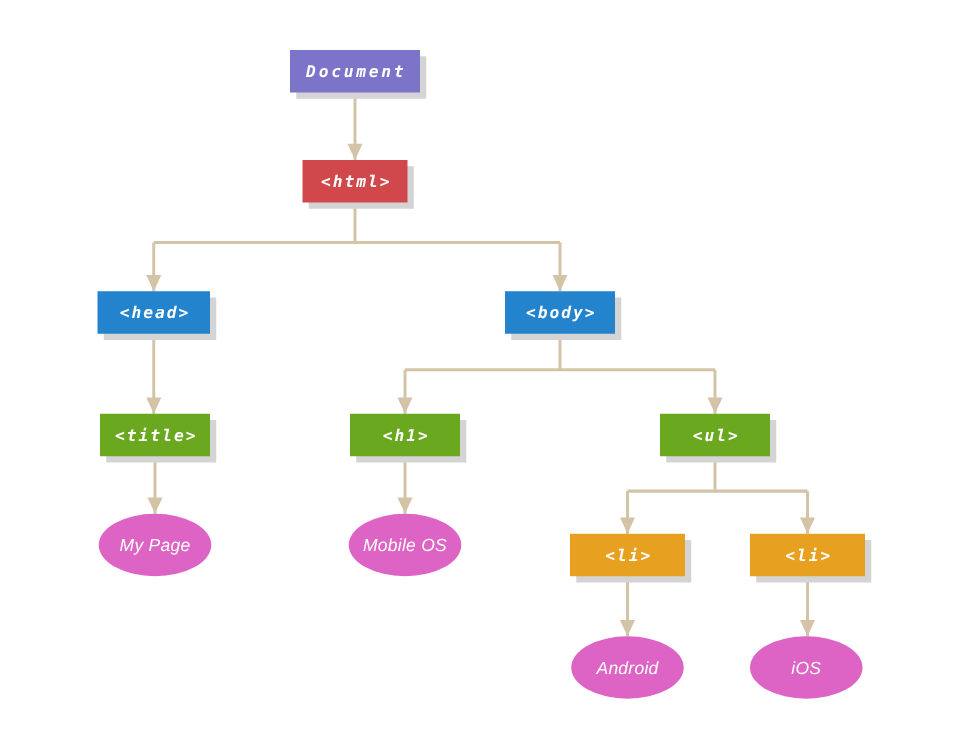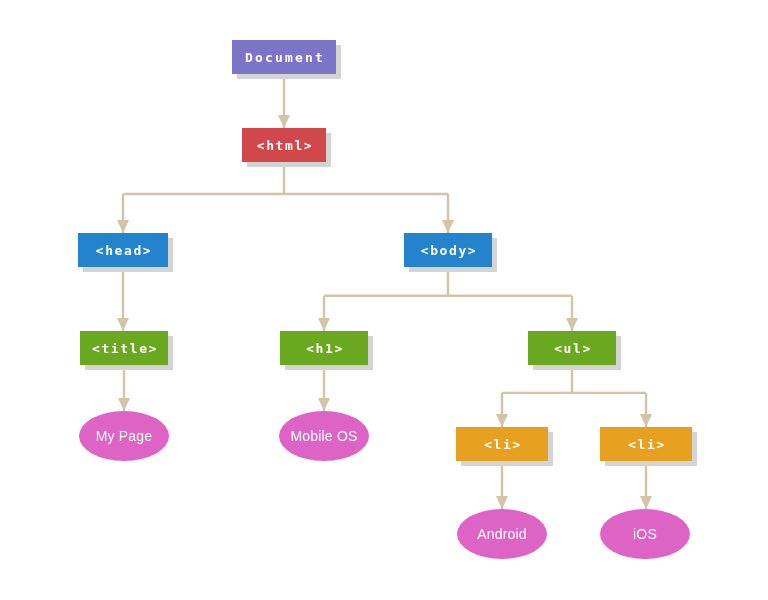--- a/index.html
+++ b/index.html
@@ -10,20 +10,21 @@
   body {
     width: 768px;
     height: 600px;
     font-family: "Liberation Sans", sans-serif;
     overflow: hidden;
   }
   #diagram-root {
     position: relative;
     width: 768px;
     height: 600px;
+    font-style: italic;
   }
   svg#tree-svg {
     position: absolute;
     top: 0;
     left: 0;
     width: 768px;
     height: 600px;
     display: block;
   }
   .node-label-box {

